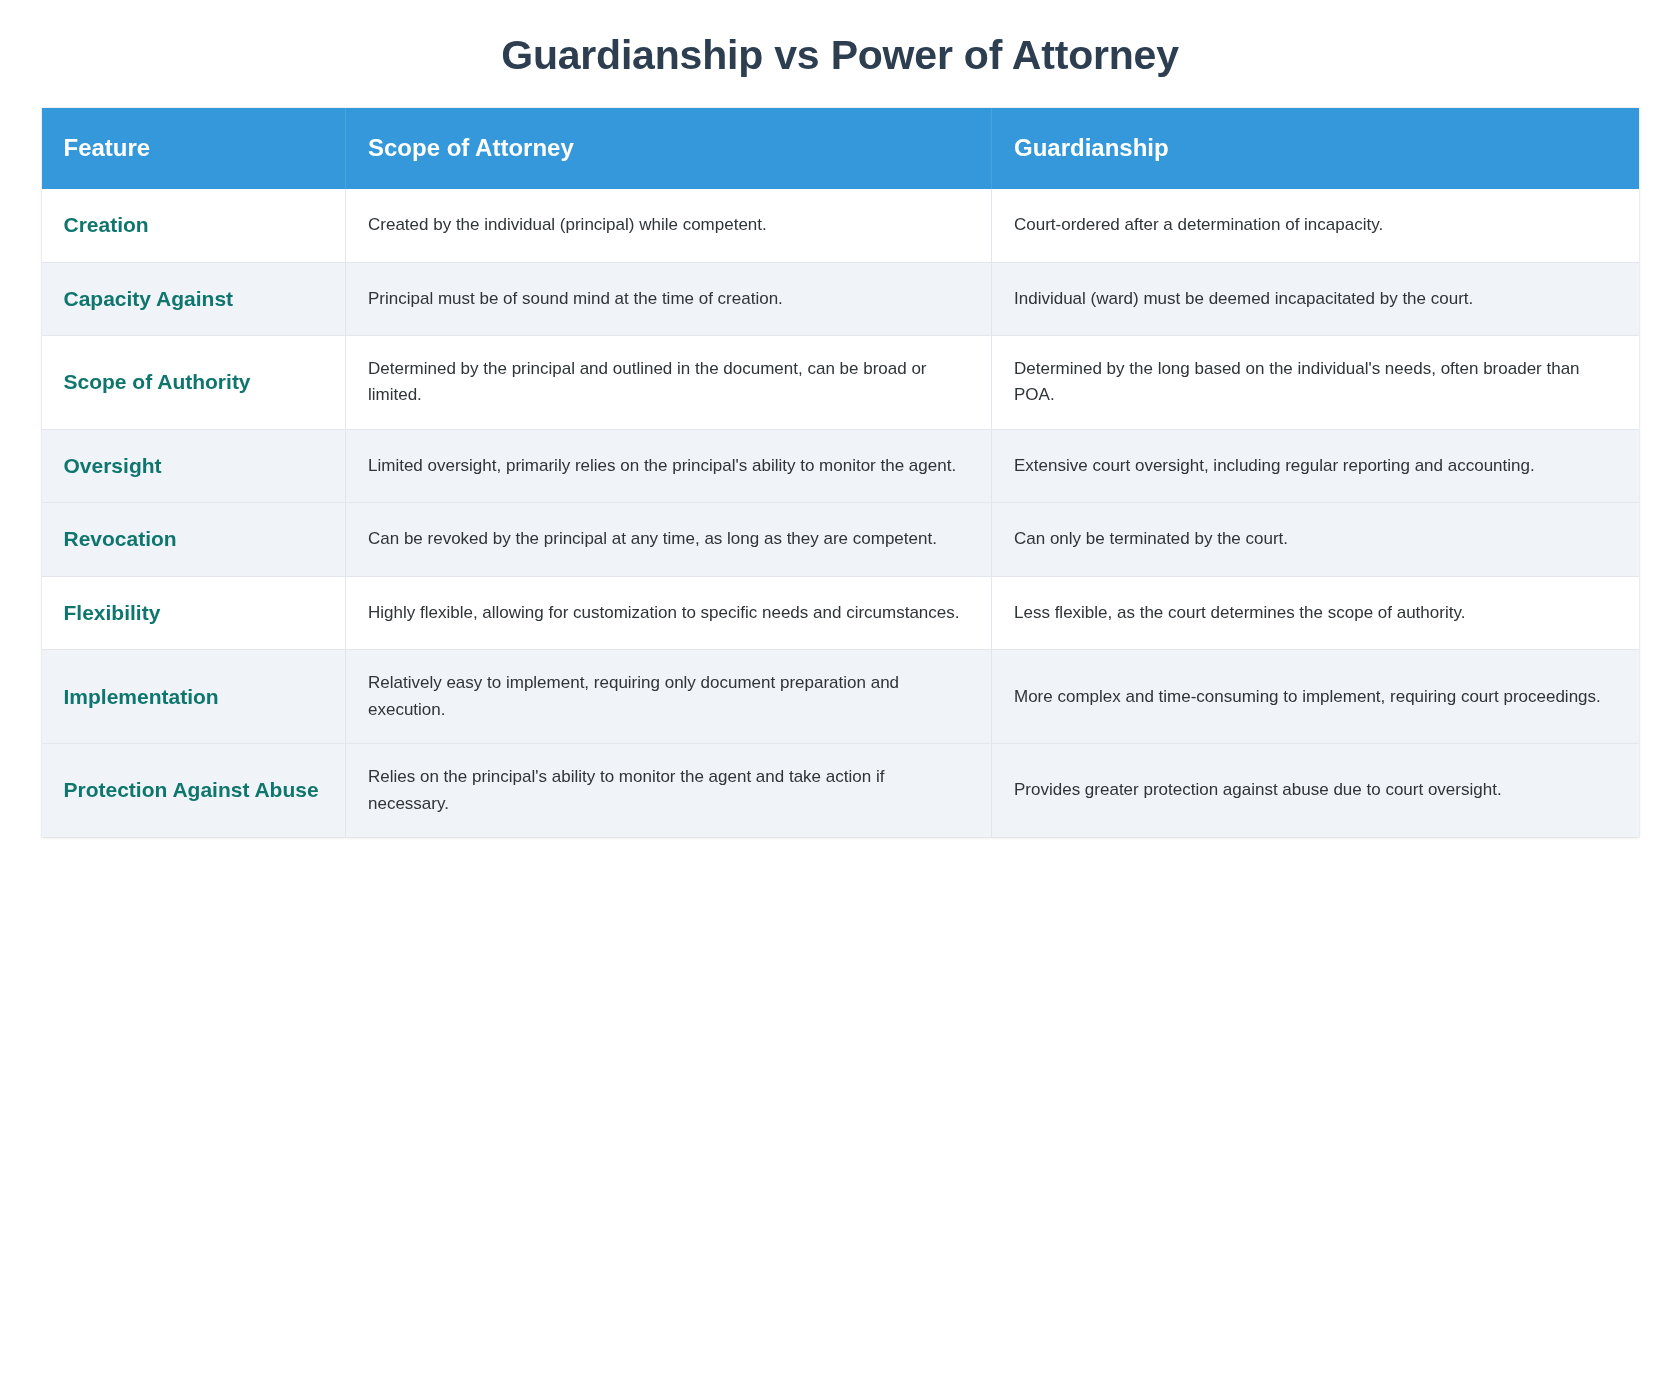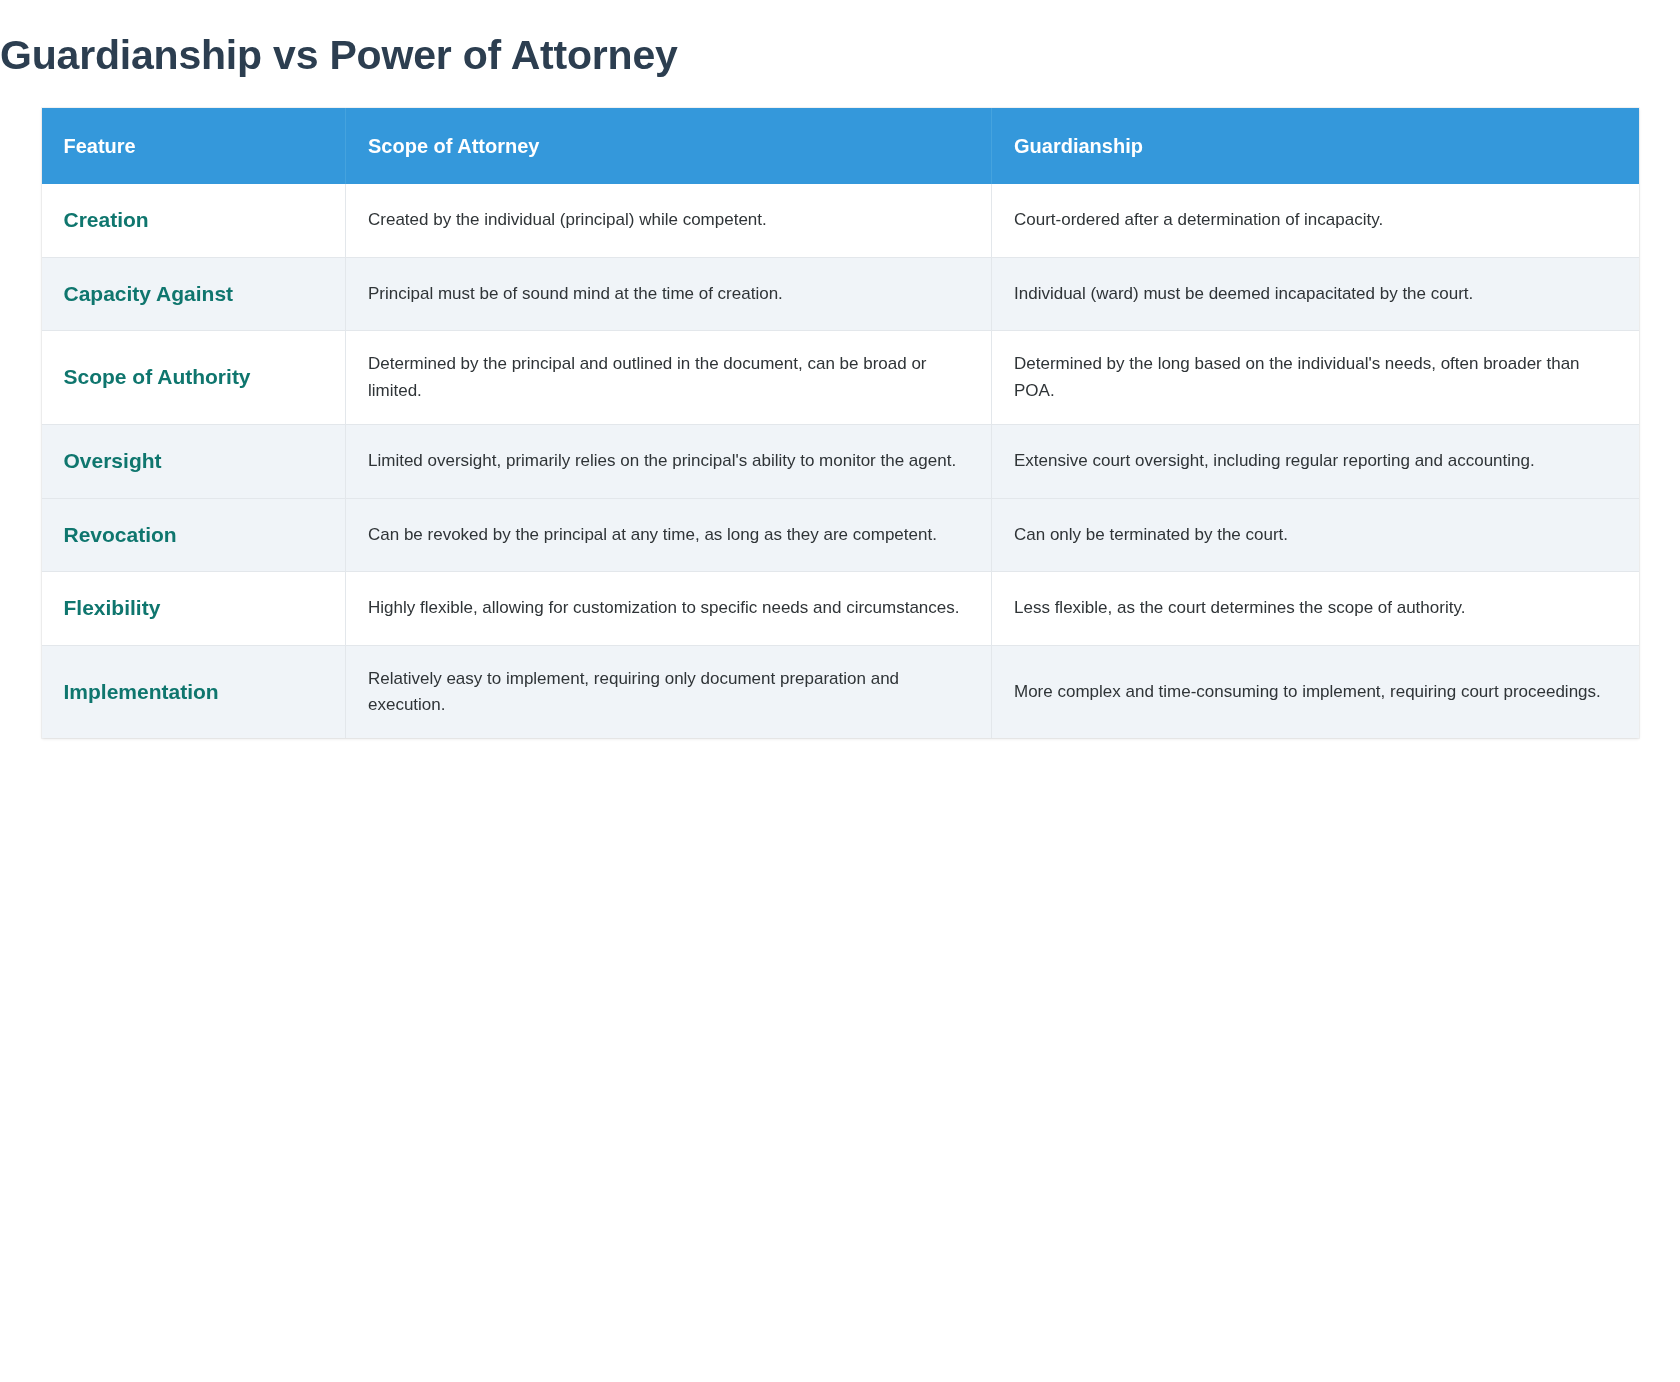--- a/index.html
+++ b/index.html
@@ -18,20 +18,21 @@
 
   .page {
     width: 1680px;
     height: 1382px;
     box-sizing: border-box;
     padding: 0;
     position: relative;
   }
 
   .page-title {
+    text-align: center;
     font-size: 41px;
     font-weight: bold;
     color: #2c3e50;
     letter-spacing: -0.2px;
     margin: 0;
     padding-top: 30px;
     padding-bottom: 0;
     line-height: 1.25;
   }
 
@@ -49,21 +50,21 @@
     table-layout: fixed;
   }
 
   table.cmp col.c1 { width: 304px; }
   table.cmp col.c2 { width: 646px; }
   table.cmp col.c3 { width: 647px; }
 
   thead th {
     background: #3498db;
     color: #ffffff;
-    font-size: 20px;
+    font-size: 24px;
     font-weight: bold;
     text-align: left;
     padding: 26px 22px 26px 22px;
     height: 76px;
     box-sizing: border-box;
     vertical-align: middle;
     border-right: 1px solid #45a3de;
     line-height: 1.2;
   }
   thead th:last-child { border-right: none; }
@@ -140,17 +141,22 @@
         <tr>
           <td class="feature">Flexibility</td>
           <td>Highly flexible, allowing for customization to specific needs and circumstances.</td>
           <td>Less flexible, as the court determines the scope of authority.</td>
         </tr>
         <tr class="alt">
           <td class="feature">Implementation</td>
           <td>Relatively easy to implement, requiring only document preparation and execution.</td>
           <td>More complex and time-consuming to implement, requiring court proceedings.</td>
         </tr>
+        <tr class="alt">
+          <td class="feature">Protection Against Abuse</td>
+          <td>Relies on the principal's ability to monitor the agent and take action if necessary.</td>
+          <td>Provides greater protection against abuse due to court oversight.</td>
+        </tr>
       </tbody>
     </table>
   </div>
 
 </div>
 
 </body></html>

